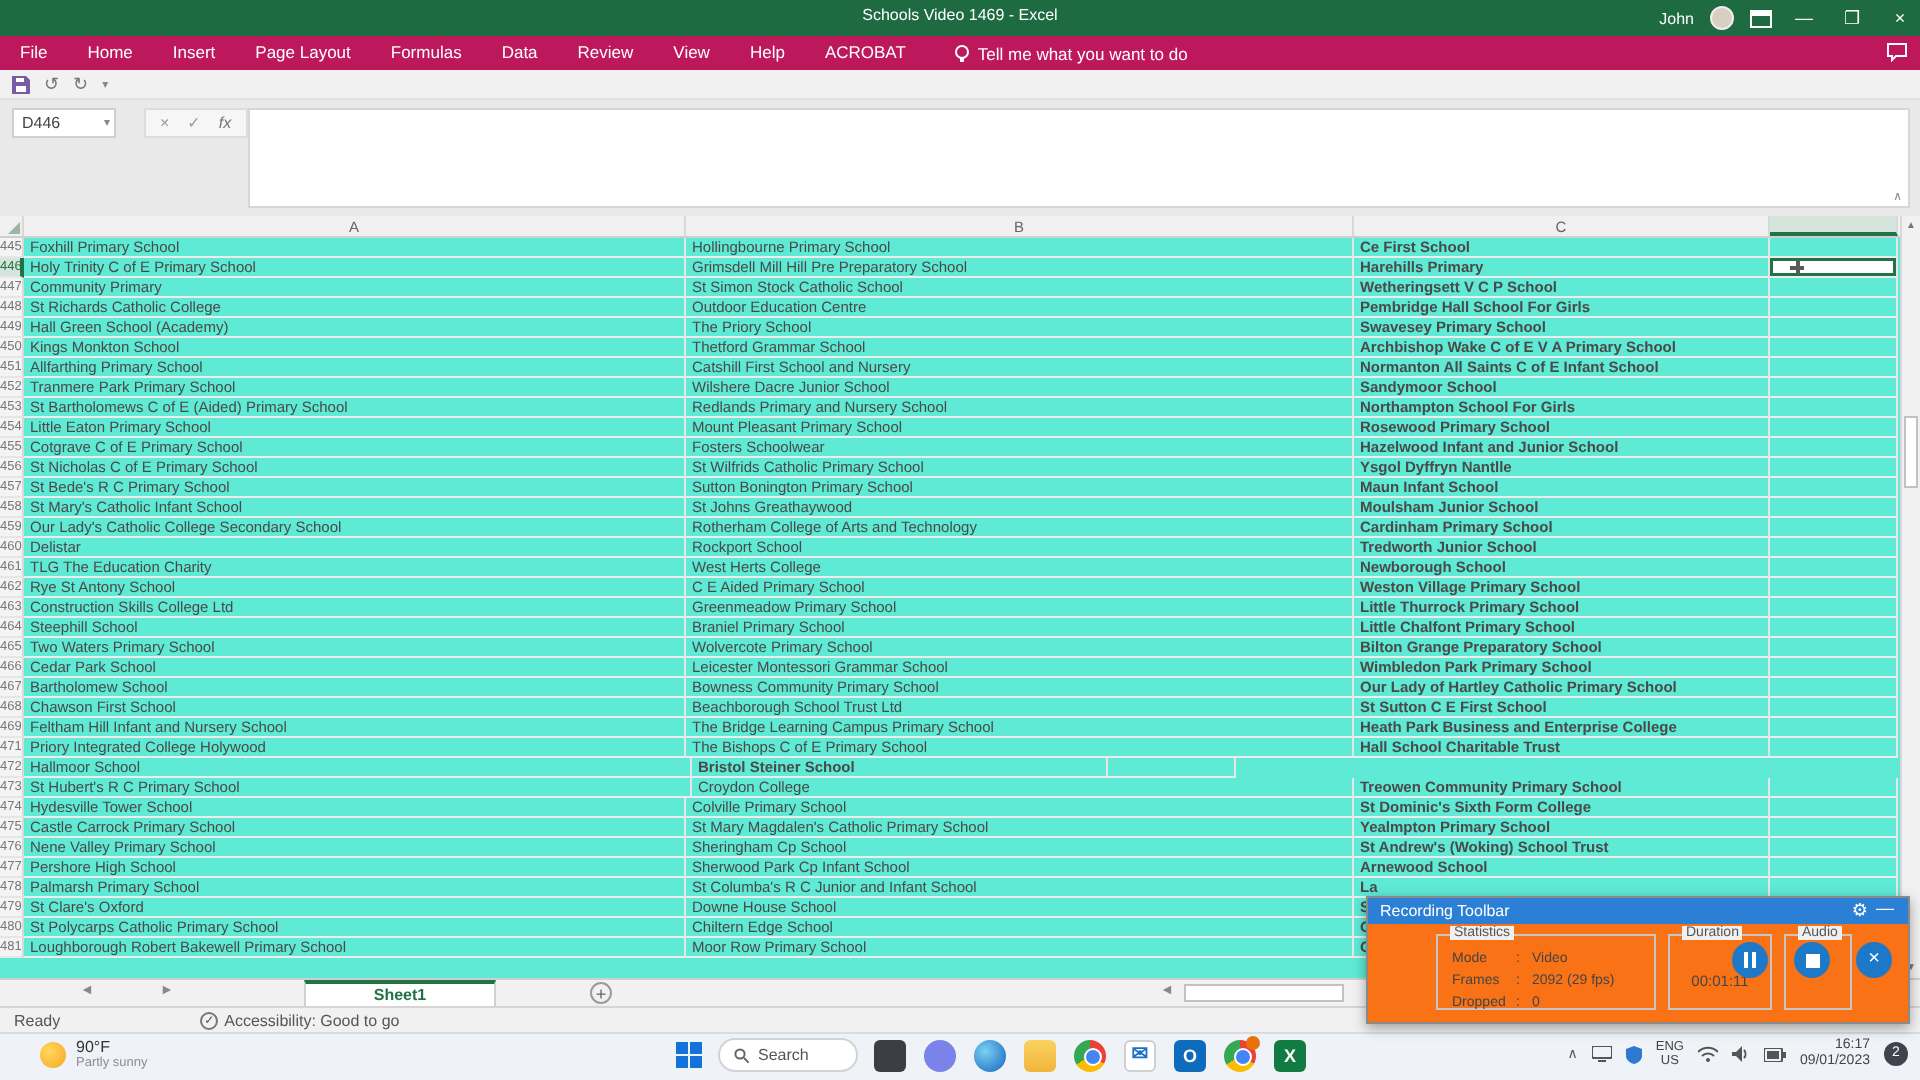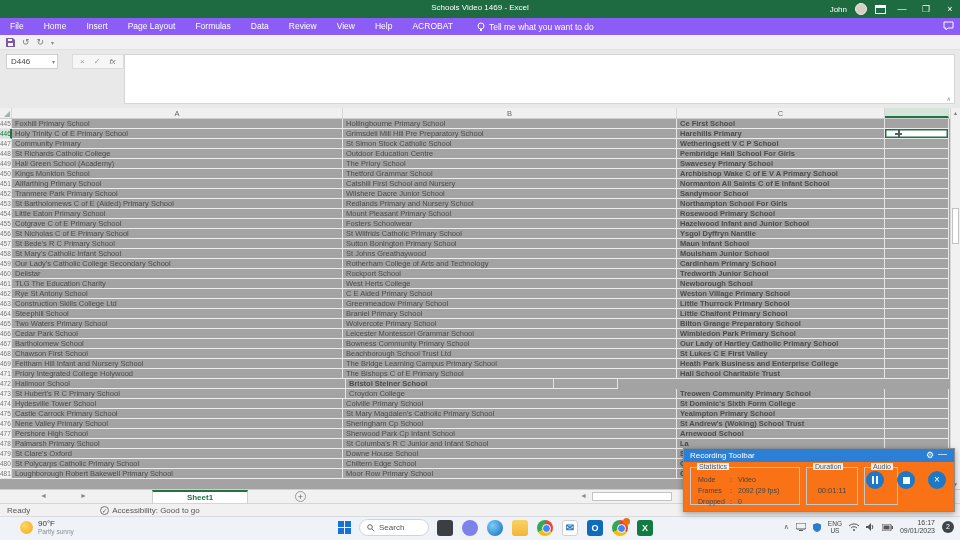--- a/index.html
+++ b/index.html
@@ -9,21 +9,21 @@
   
   #titlebar { position:absolute; top:0; left:0; width:960px; height:18px; background:#1e6b41; color:#fff; }
   #title-text { position:absolute; top:3px; left:0; width:100%; text-align:center; font-size:8px; }
   #tb-right { position:absolute; right:2px; top:0; height:18px; display:flex; align-items:center; gap:8px; }
   #user-name { font-size:8px; }
   #avatar { width:12px; height:12px; border-radius:50%; background:#d8cfc2; border:1px solid #eee; }
   .winbtn { width:16px; height:14px; color:#fff; font-size:9px; text-align:center; line-height:14px; }
   #ribbon-display-icon { width:11px; height:9px; border:1px solid #fff; border-top:3px solid #fff; }
 
   
-  #menubar { position:absolute; top:18px; left:0; width:960px; height:17px; background:#8b5cf6; display:flex; align-items:center; }
+  #menubar { position:absolute; top:18px; left:0; width:960px; height:17px; background:#be185d; display:flex; align-items:center; }
   .mtab { color:#fff; font-size:8.5px; padding:0 10px; line-height:17px; }
   #tellme { display:flex; align-items:flex-start; gap:4px; color:#fff; font-size:8.5px; padding-left:14px; }
   #comment-bubble { position:absolute; right:6px; top:3px; }
 
   
   #qat { position:absolute; top:35px; left:0; width:960px; height:15px; background:#f1f1f1; border-bottom:1px solid #e0e0e0; display:flex; align-items:center; gap:7px; padding-left:6px; }
   .qbtn { font-size:9px; color:#6a4f8f; }
   .qbtn.gray { color:#777; }
   .qcaret { font-size:6px; color:#888; }
 
@@ -38,21 +38,21 @@
   #formula-collapse { position:absolute; right:9px; bottom:6px; font-size:6px; color:#888; }
 
   
   #colheaders { position:absolute; top:108px; left:0; width:950px; height:11px; background:#f0f0f0; border-bottom:1px solid #cfcfcf; display:flex; font-size:7.5px; color:#666; }
   .ch { border-right:1px solid #d8d8d8; text-align:center; line-height:11px; }
   #ch-corner { width:12px; position:relative; background:#f0f0f0; }
   #ch-corner .tri { position:absolute; right:1px; bottom:1px; width:0; height:0; border-left:6px solid transparent; border-bottom:6px solid #9fb3a9; }
   #ch-a { width:331px; } #ch-b { width:334px; } #ch-c { width:208px; }
   #ch-d { width:64px; background:#d6e5dc; border-bottom:2px solid #217346; }
 
-  #grid-rows { position:absolute; top:119px; left:0; width:950px; height:370px; background:#a3a3a3; }
+  #grid-rows { position:absolute; top:119px; left:0; width:950px; height:370px; background:#5eead4; }
   .grow { display:flex; height:10px; }
   .gut { width:12px; background:#f4f4f4; border-right:1px solid #d8d8d8; border-bottom:1px solid #e6e6e6; font-size:6.5px; color:#777; text-align:right; padding-right:2px; line-height:9px; }
   .gut.selrow { background:#d6e5dc; color:#217346; border-right:2px solid #217346; }
   .cell { font-size:7.5px; color:#4a4a4a; line-height:9.5px; white-space:nowrap; overflow:hidden; border-right:1px solid #e6e6e6; border-bottom:1px solid #ececec; padding-left:3px; }
   .ca { width:331px; } .cb { width:334px; } .cc { width:208px;font-weight:bold; } .cd { width:64px; }
   .cd.sel { position:relative; box-shadow:inset 0 0 0 1.5px #217346; background:#fff; }
   .cross { position:absolute; left:10px; top:1px; width:7px; height:7px; }
   .cross::before { content:""; position:absolute; left:3px; top:0; width:1.5px; height:7px; background:#5a5a5a; }
   .cross::after { content:""; position:absolute; top:3px; left:0; height:1.5px; width:7px; background:#5a5a5a; }
 
@@ -106,21 +106,21 @@
   #lang { font-size:6.5px; color:#444; line-height:7px; text-align:center; }
   #clock { font-size:7px; color:#444; text-align:right; line-height:8px; }
   #notif-badge { width:12px; height:12px; border-radius:50%; background:#40434b; color:#fff; font-size:7px; line-height:12px; text-align:center; }
   .trayicon svg { display:block; }
 
   
   #rec-toolbar { position:absolute; left:683px; top:448px; width:272px; height:64px; background:#f97316; border:1px solid #8a8a8a; box-shadow:0 2px 6px rgba(0,0,0,.35); z-index:50; }
   #rec-title { position:absolute; top:0; left:0; right:0; height:13px; background:#2b7fd4; color:#fff; font-size:8px; line-height:13px; padding-left:6px; }
   #rec-title .gear { position:absolute; right:20px; top:0; font-size:9px; }
   #rec-title .mini { position:absolute; right:7px; top:-1px; font-size:9px; }
-  .recgroup { position:absolute; top:18px; bottom:6px; border:1px solid #c6c6c6; }
+  .recgroup { position:absolute; top:18px; bottom:6px; border:1px solid #c6c6c6;margin-left:28px; }
   .recgroup .glabel { position:absolute; top:-5px; left:6px; background:#f0f0f0; font-size:7px; color:#555; padding:0 2px; }
   #grp-stats { left:6px; width:110px; }
   #grp-duration { left:122px; width:52px; }
   #grp-audio { left:180px; width:34px; }
   .srow { display:flex; font-size:7px; color:#444; line-height:11px; padding-left:7px; }
   .srow .sl { width:32px; } .srow .sc { width:8px; }
   #stats-rows { margin-top:6px; }
   #duration-value { position:absolute; top:18px; left:0; width:100%; text-align:center; font-size:7.5px; color:#444; }
   #rec-btns { position:absolute; right:8px; top:22px; display:flex; gap:13px; }
   .rbtn { width:18px; height:18px; border-radius:50%; background:#1e78c8; position:relative; }
@@ -367,21 +367,21 @@
         <div class="gut">467</div>
         <div class="cell ca">Bartholomew School</div>
         <div class="cell cb">Bowness Community Primary School</div>
         <div class="cell cc">Our Lady of Hartley Catholic Primary School</div>
         <div class="cell cd"></div>
       </div>
       <div class="grow">
         <div class="gut">468</div>
         <div class="cell ca">Chawson First School</div>
         <div class="cell cb">Beachborough School Trust Ltd</div>
-        <div class="cell cc">St  Lukes C E First Valley</div>
+        <div class="cell cc">St  Sutton C E First School</div>
         <div class="cell cd"></div>
       </div>
       <div class="grow">
         <div class="gut">469</div>
         <div class="cell ca">Feltham Hill Infant and Nursery School</div>
         <div class="cell cb">The Bridge Learning Campus Primary School</div>
         <div class="cell cc">Heath Park Business and Enterprise College</div>
         <div class="cell cd"></div>
       </div>
       <div class="grow">

